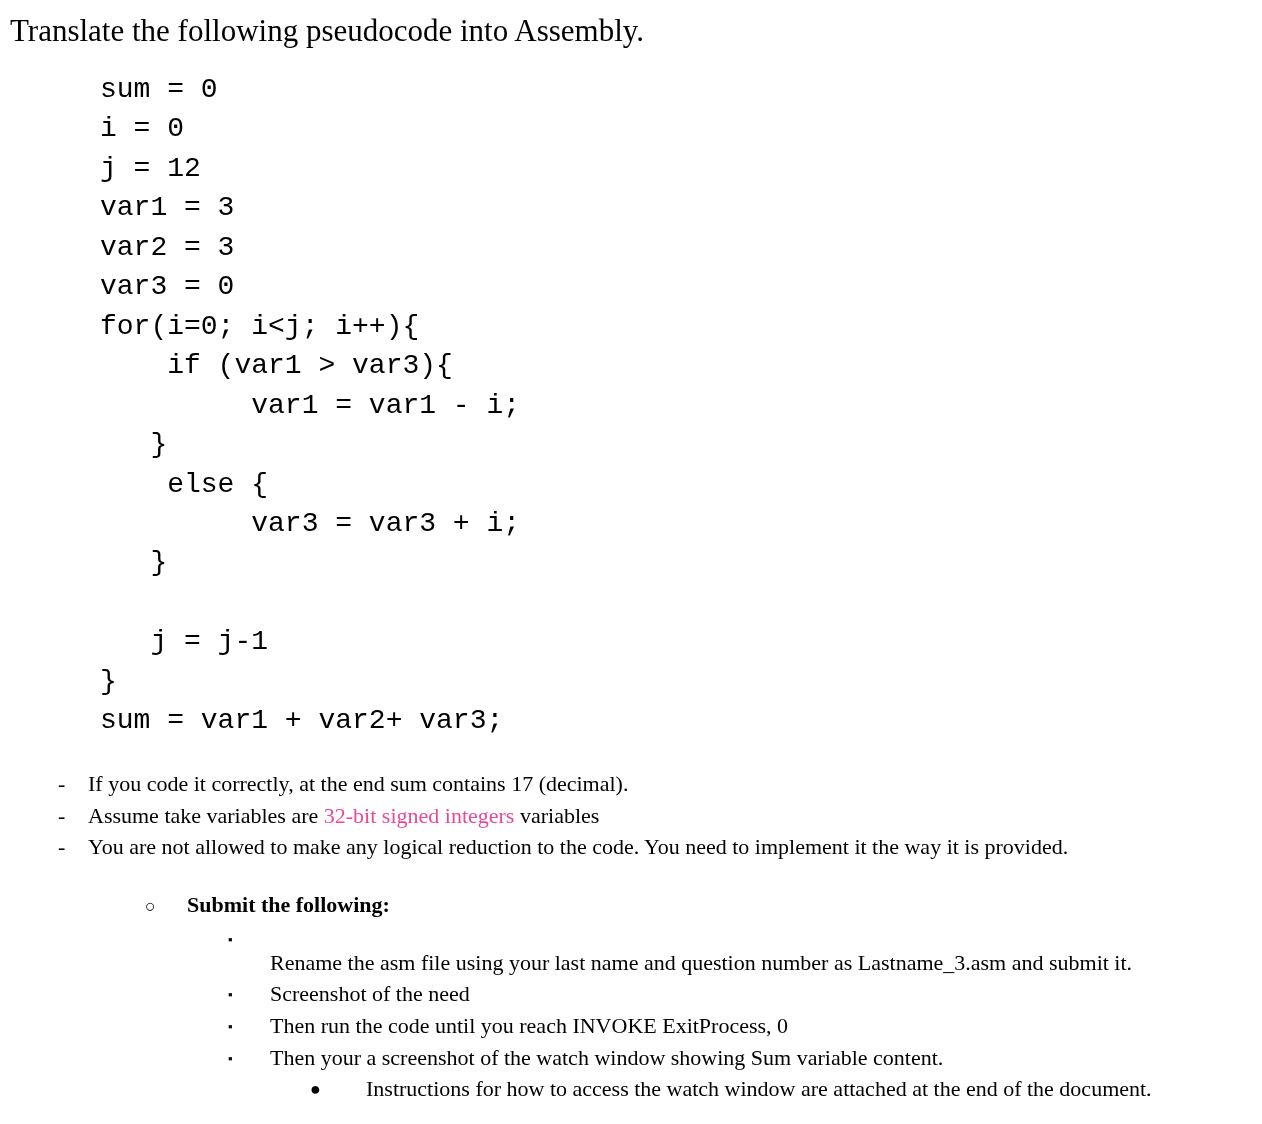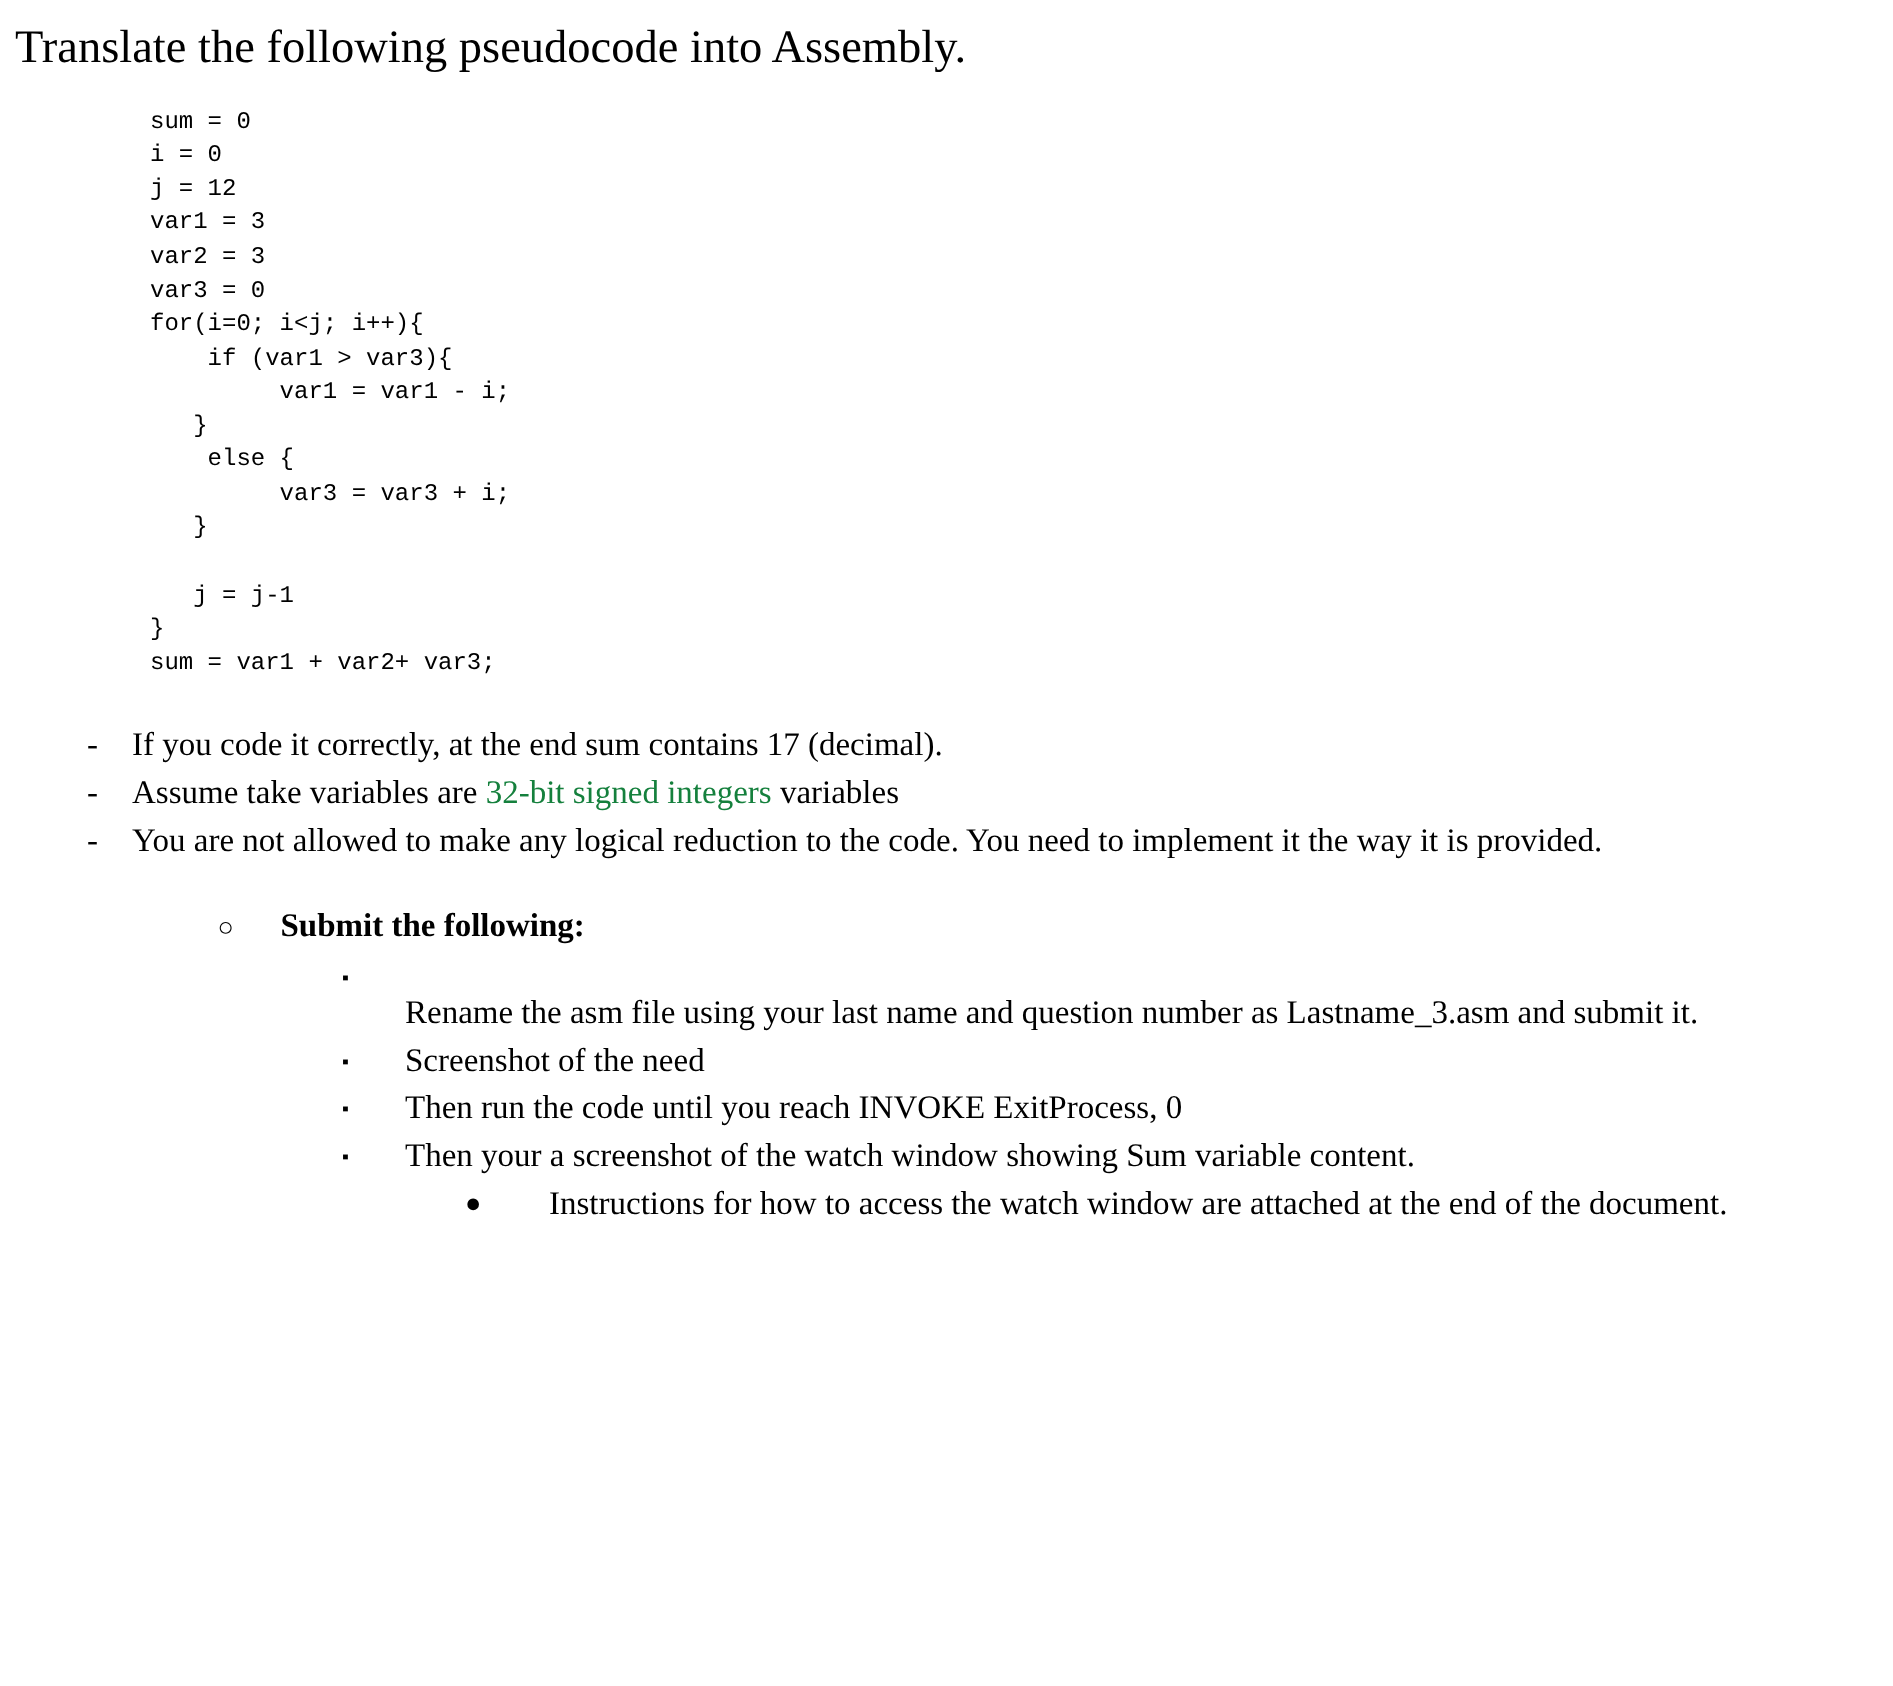--- a/index.html
+++ b/index.html
@@ -14,42 +14,42 @@
       background: #fff;
       padding: 10px 10px 30px 10px;
       line-height: 1.35;
     }
     .heading {
       font-size: 31px;
       margin-bottom: 18px;
     }
     .code-block {
       font-family: "Courier New", Courier, monospace;
-      font-size: 16px;
+      font-size: 28px;
       white-space: pre;
       margin-left: 90px;
       margin-bottom: 28px;
       line-height: 1.41;
     }
     .dash-list {
       margin-left: 48px;
     }
     .dash-item {
       display: flex;
       margin-bottom: 2px;
     }
     .dash-marker {
       width: 30px;
       flex-shrink: 0;
     }
     .dash-content {
       flex: 1;
     }
     .red-text {
-      color: #15803d;
+      color: #ec4899;
     }
     .circle-list {
       margin-left: 135px;
       margin-top: 28px;
     }
     .circle-item {
       display: flex;
       margin-bottom: 4px;
     }
     .circle-marker {

